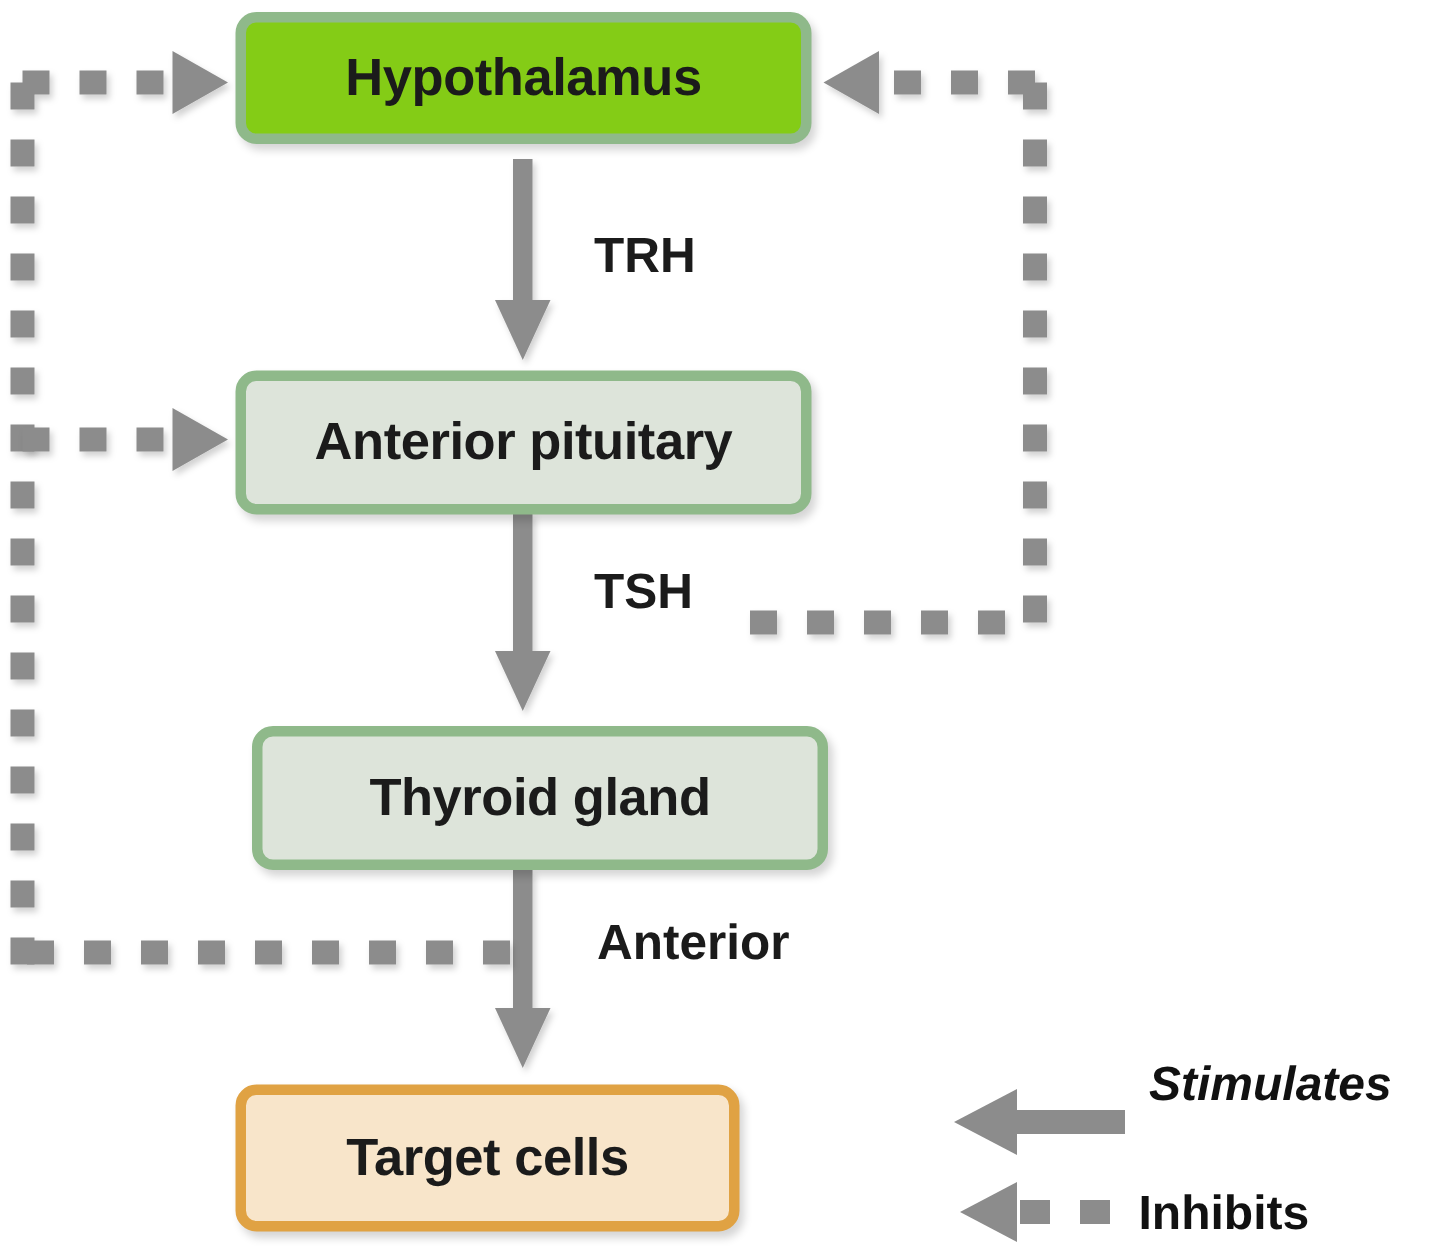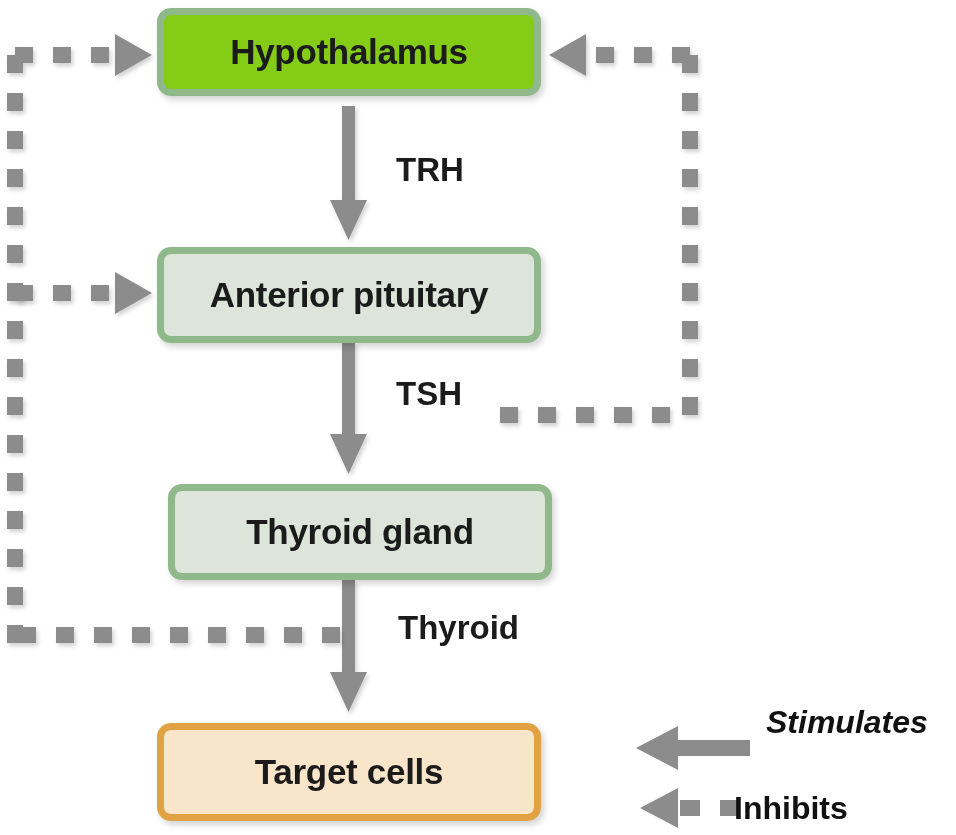--- a/index.html
+++ b/index.html
@@ -131,37 +131,37 @@
   </div>
 
   <div class="node-box" style="left:157px; top:247px; width:384px; height:96px; background:#DDE4DA; border-color:#8FB98A;">
     <span class="node-label">Anterior pituitary</span>
   </div>
 
   <div class="node-box" style="left:157px; top:484px; width:384px; height:96px; background:#DDE4DA; border-color:#8FB98A;margin-left:11px;">
     <span class="node-label">Thyroid gland</span>
   </div>
 
-  <div class="node-box" style="left:157px; top:723px; width:384px; height:98px; background:#F8E5CA; border-color:#E0A243;">
+  <div class="node-box" style="left:157px; top:723px; width:336px; height:98px; background:#F8E5CA; border-color:#E0A243;">
     <span class="node-label">Target cells</span>
   </div>
 
   <div class="edge-label" style="left:396px; top:152px;">
     <span>TRH</span>
   </div>
 
   <div class="edge-label" style="left:396px; top:376px;">
     <span>TSH</span>
   </div>
 
   <div class="edge-label" style="left:398px; top:610px;">
-    <div>Thyroid</div>
+    <div>Anterior</div>
   </div>
 
   <div class="legend-label" style="left:766px; top:704px;font-style:italic;">
     <span>Stimulates</span>
   </div>
 
-  <div class="legend-label" style="left:734px; top:790px;">
+  <div class="legend-label" style="left:759px; top:790px;">
     <span>Inhibits</span>
   </div>
 
 </div>
 
 </body></html>

